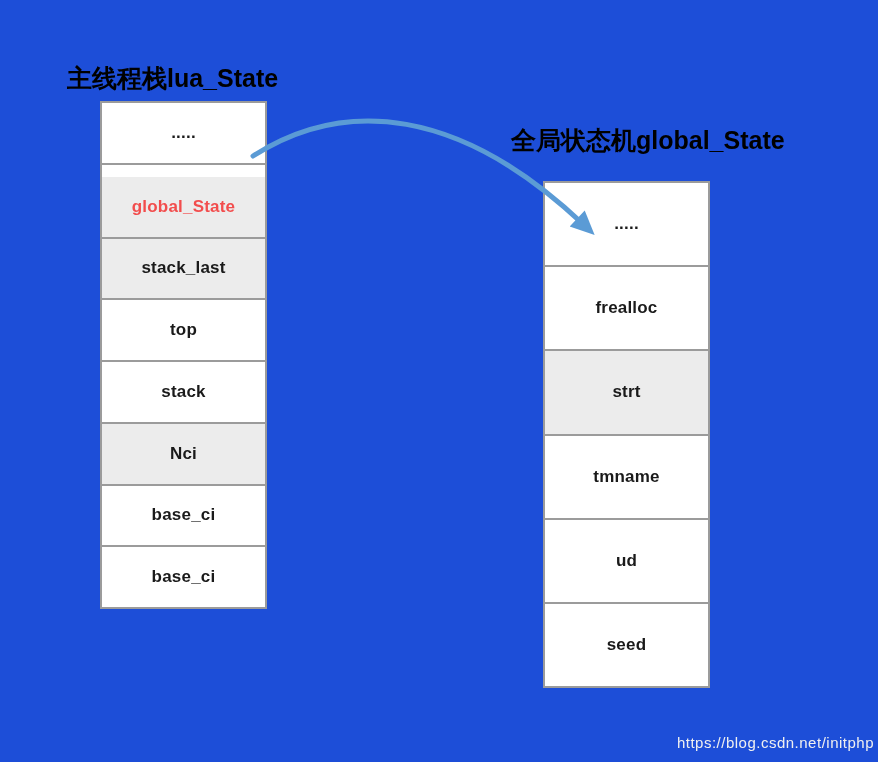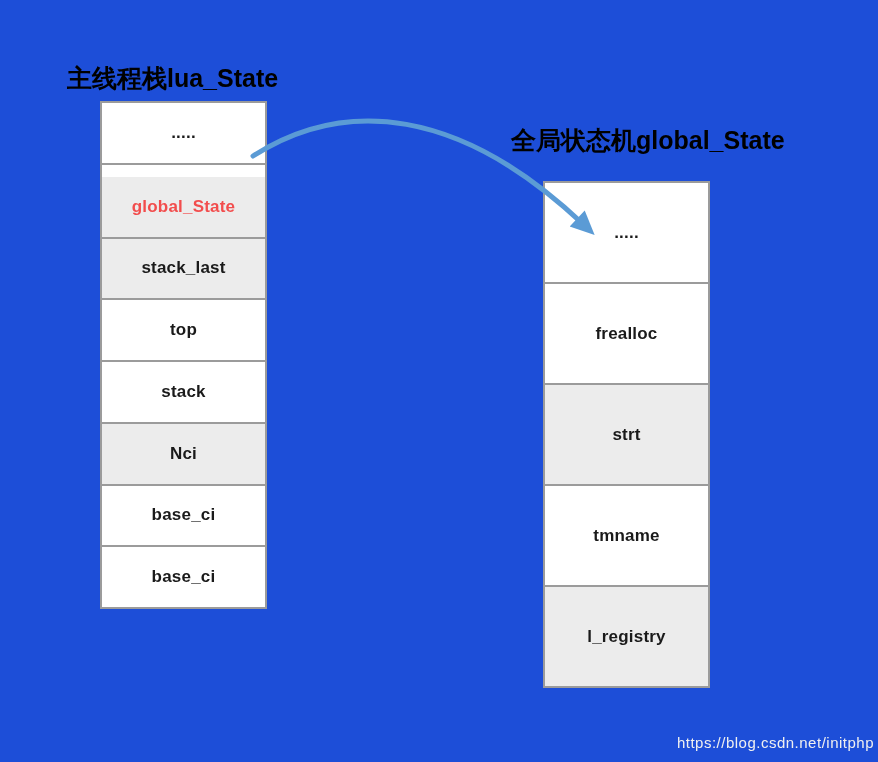--- a/index.html
+++ b/index.html
@@ -91,21 +91,22 @@
       <div class="cell shaded">Nci</div>
       <div class="cell">base_ci</div>
       <div class="cell">base_ci</div>
     </div>
 
   <div class="stack-table" id="right-table">
       <div class="cell">.....</div>
       <div class="cell">frealloc</div>
       <div class="cell shaded">strt</div>
       <div class="cell">tmname</div>
-      <div class="cell shaded">l_registry</div>
+      <div class="cell">ud</div>
+      <div class="cell">seed</div>
     </div>
 
   <svg id="arrow-layer" width="878" height="762" viewBox="0 0 878 762">
     <defs>
       <marker id="arrowhead" markerUnits="userSpaceOnUse" markerWidth="26" markerHeight="22" refX="4" refY="5.5" orient="auto" viewBox="0 0 12 11">
         <path class="arrow-head" d="M0,0 L12,5.5 L0,11 z" fill="#5B9BD5"></path>
       </marker>
     </defs>
     <path class="arrow-path" d="M 253 156 C 345 97, 460 108, 583 224" fill="none" stroke-width="5" stroke-linecap="round" marker-end="url(#arrowhead)" stroke="#5B9BD5"></path>
   </svg>

